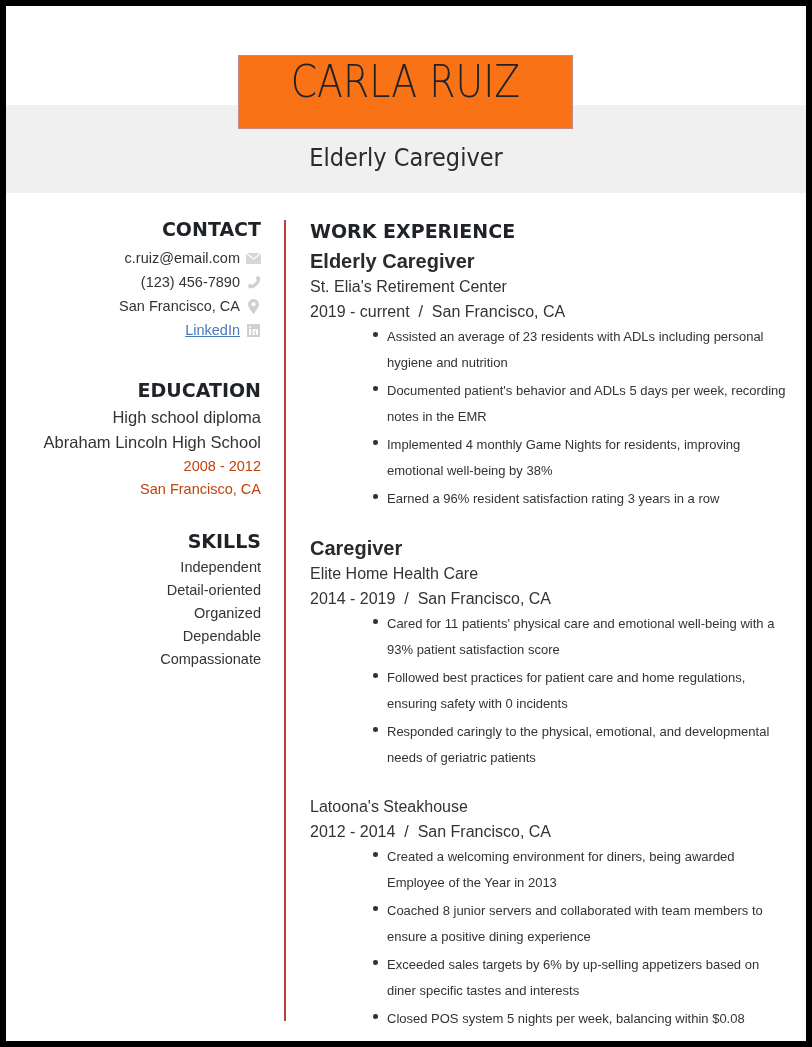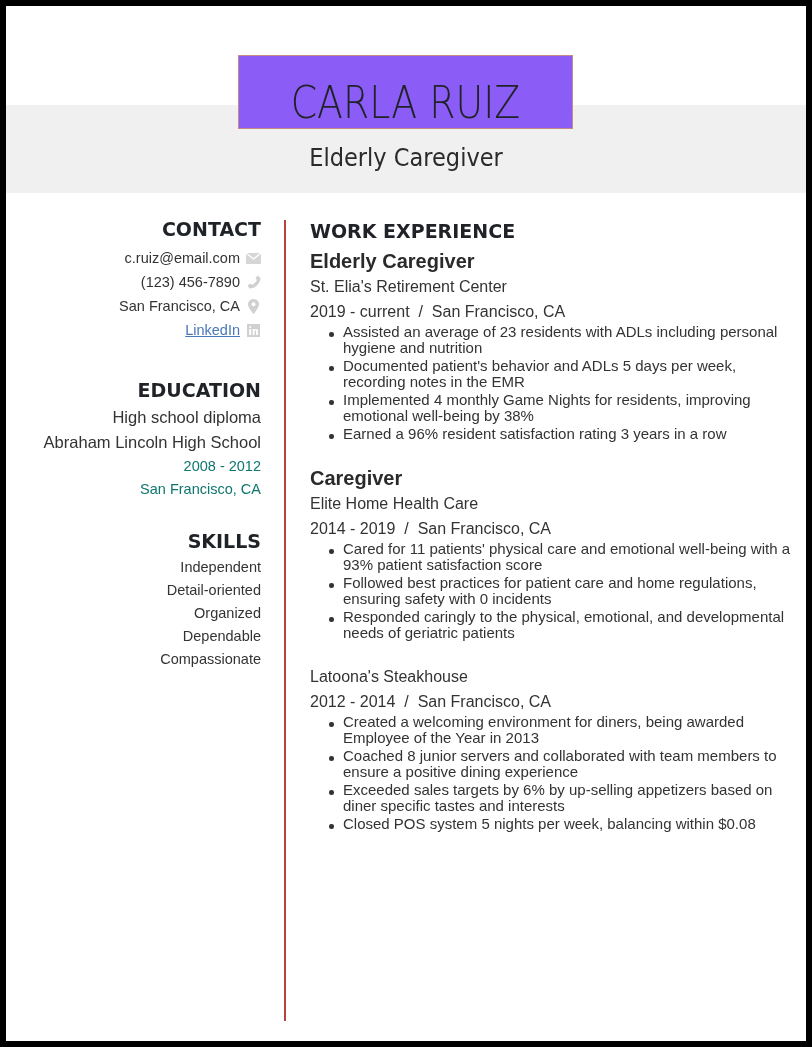--- a/index.html
+++ b/index.html
@@ -12,22 +12,22 @@
   .page {
     position: absolute; left: 6px; top: 6px; width: 800px; height: 1035px;
     background: #ffffff; overflow: hidden;
   }
   .band {
     position: absolute; left: 0; top: 99px; width: 800px; height: 88px;
     background: #f0f0f0;
   }
   .name-box {
     position: absolute; left: 232px; top: 49px; width: 333px; height: 72px;
-    border: 1.5px solid #c48a84; background: #8b5cf6;
-    display: flex; align-items: flex-end; justify-content: center;
+    border: 1.5px solid #c48a84; background: #f97316;
+    display: flex; align-items: flex-start; justify-content: center;
   }
   .name {
     font-family: "DejaVu Sans", sans-serif; font-size: 44px; font-weight: 300;
     letter-spacing: 0px; color: #1f2226; transform: scaleX(0.86);
   }
   .title {
     position: absolute; left: 0; top: 137px; width: 800px; text-align: center;
     font-family: "DejaVu Sans", sans-serif; font-size: 25px; color: #2a2a2a;
     transform: scaleX(0.9);
   }
@@ -44,32 +44,33 @@
   }
   .contact-row {
     font-size: 14.5px; height: 24px; line-height: 24px; color: #333;
     display: flex; justify-content: flex-end; align-items: center;
   }
   .contact-row .txt { margin-right: 6px; }
   .icon { width: 15px; height: 15px; display: inline-flex; align-items: center; justify-content: center; }
   .icon svg { display: block; }
   .link { color: #4a78b8; text-decoration: underline; }
   .edu-line { font-size: 16.5px; line-height: 25px; color: #333; }
-  .edu-small { font-size: 14.5px; line-height: 23px; color: #0f766e; }
+  .edu-small { font-size: 14.5px; line-height: 23px; color: #c2410c; }
   .skill { font-size: 14.5px; line-height: 23px; color: #333; }
   .right {
     position: absolute; left: 304px; top: 214px; width: 480px;
   }
   .job-title { font-size: 20px; line-height: 26px; color: #2a2a2a; margin: 0; }
   .company { font-size: 16px; line-height: 25px; color: #333; }
   .dates { font-size: 16px; line-height: 25px; color: #333; }
   ul.bullets { margin: 0; padding: 0 0 0 33px; list-style: none; }
   ul.bullets li {
-    font-size: 15px; line-height: 16px; color: #333; position: relative;
+    font-size: 13px; line-height: 26px; color: #333; position: relative;
     margin-bottom: 2px;
+    margin-left: 44px;
   }
   ul.bullets li::before {
     content: ""; position: absolute; left: -14px; top: 8px; width: 4.5px; height: 4.5px;
     border-radius: 50%; background: #333;
   }
   .job { margin-bottom: 0; }
 </style>
 </head>
 <body>
 

